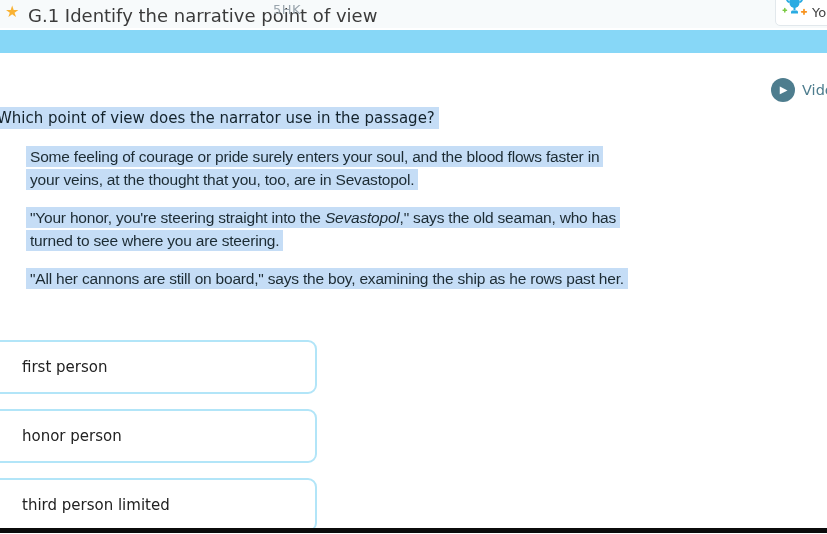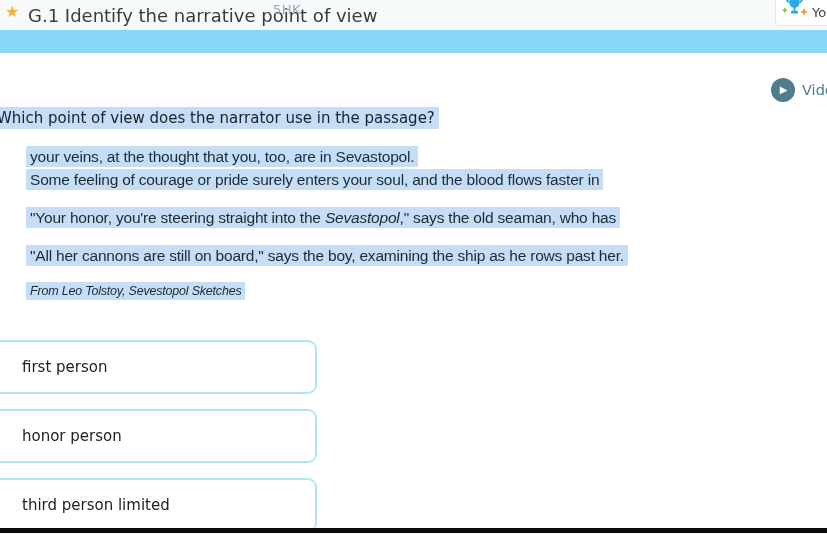--- a/index.html
+++ b/index.html
@@ -130,31 +130,29 @@
   <span class="video-circle">▶</span>
   <span class="video-label">Video</span>
 </div>
 
 <div class="question">
   <span class="hl">Which point of view does the narrator use in the passage?</span>
 </div>
 
 <div class="passage">
   <div class="para">
+    <div class="line"><span class="hl">Some feeling of courage or pride surely enters your soul, and the blood flows faster in</span></div>
     <div class="line"><span class="hl">your veins, at the thought that you, too, are in Sevastopol.</span></div>
-    <div class="line"><span class="hl">Some feeling of courage or pride surely enters your soul, and the blood flows faster in</span></div>
   </div>
   <div class="para">
     <div class="line"><span class="hl"><span>"Your honor, you're steering straight into the </span><i>Sevastopol</i><span>," says the old seaman, who has</span></span></div>
+    <div class="line"><span class="hl">turned to see where you are steering.</span></div>
   </div>
   <div class="para">
     <div class="line"><span class="hl">"All her cannons are still on board," says the boy, examining the ship as he rows past her.</span></div>
-  </div>
-  <div class="attribution">
-    <span class="hl">From Leo Tolstoy, Sevestopol Sketches</span>
   </div>
 </div>
 
 <div class="option option-1">
   <span>first person</span>
 </div>
 <div class="option option-2">
   <span>honor person</span>
 </div>
 <div class="option option-3">

